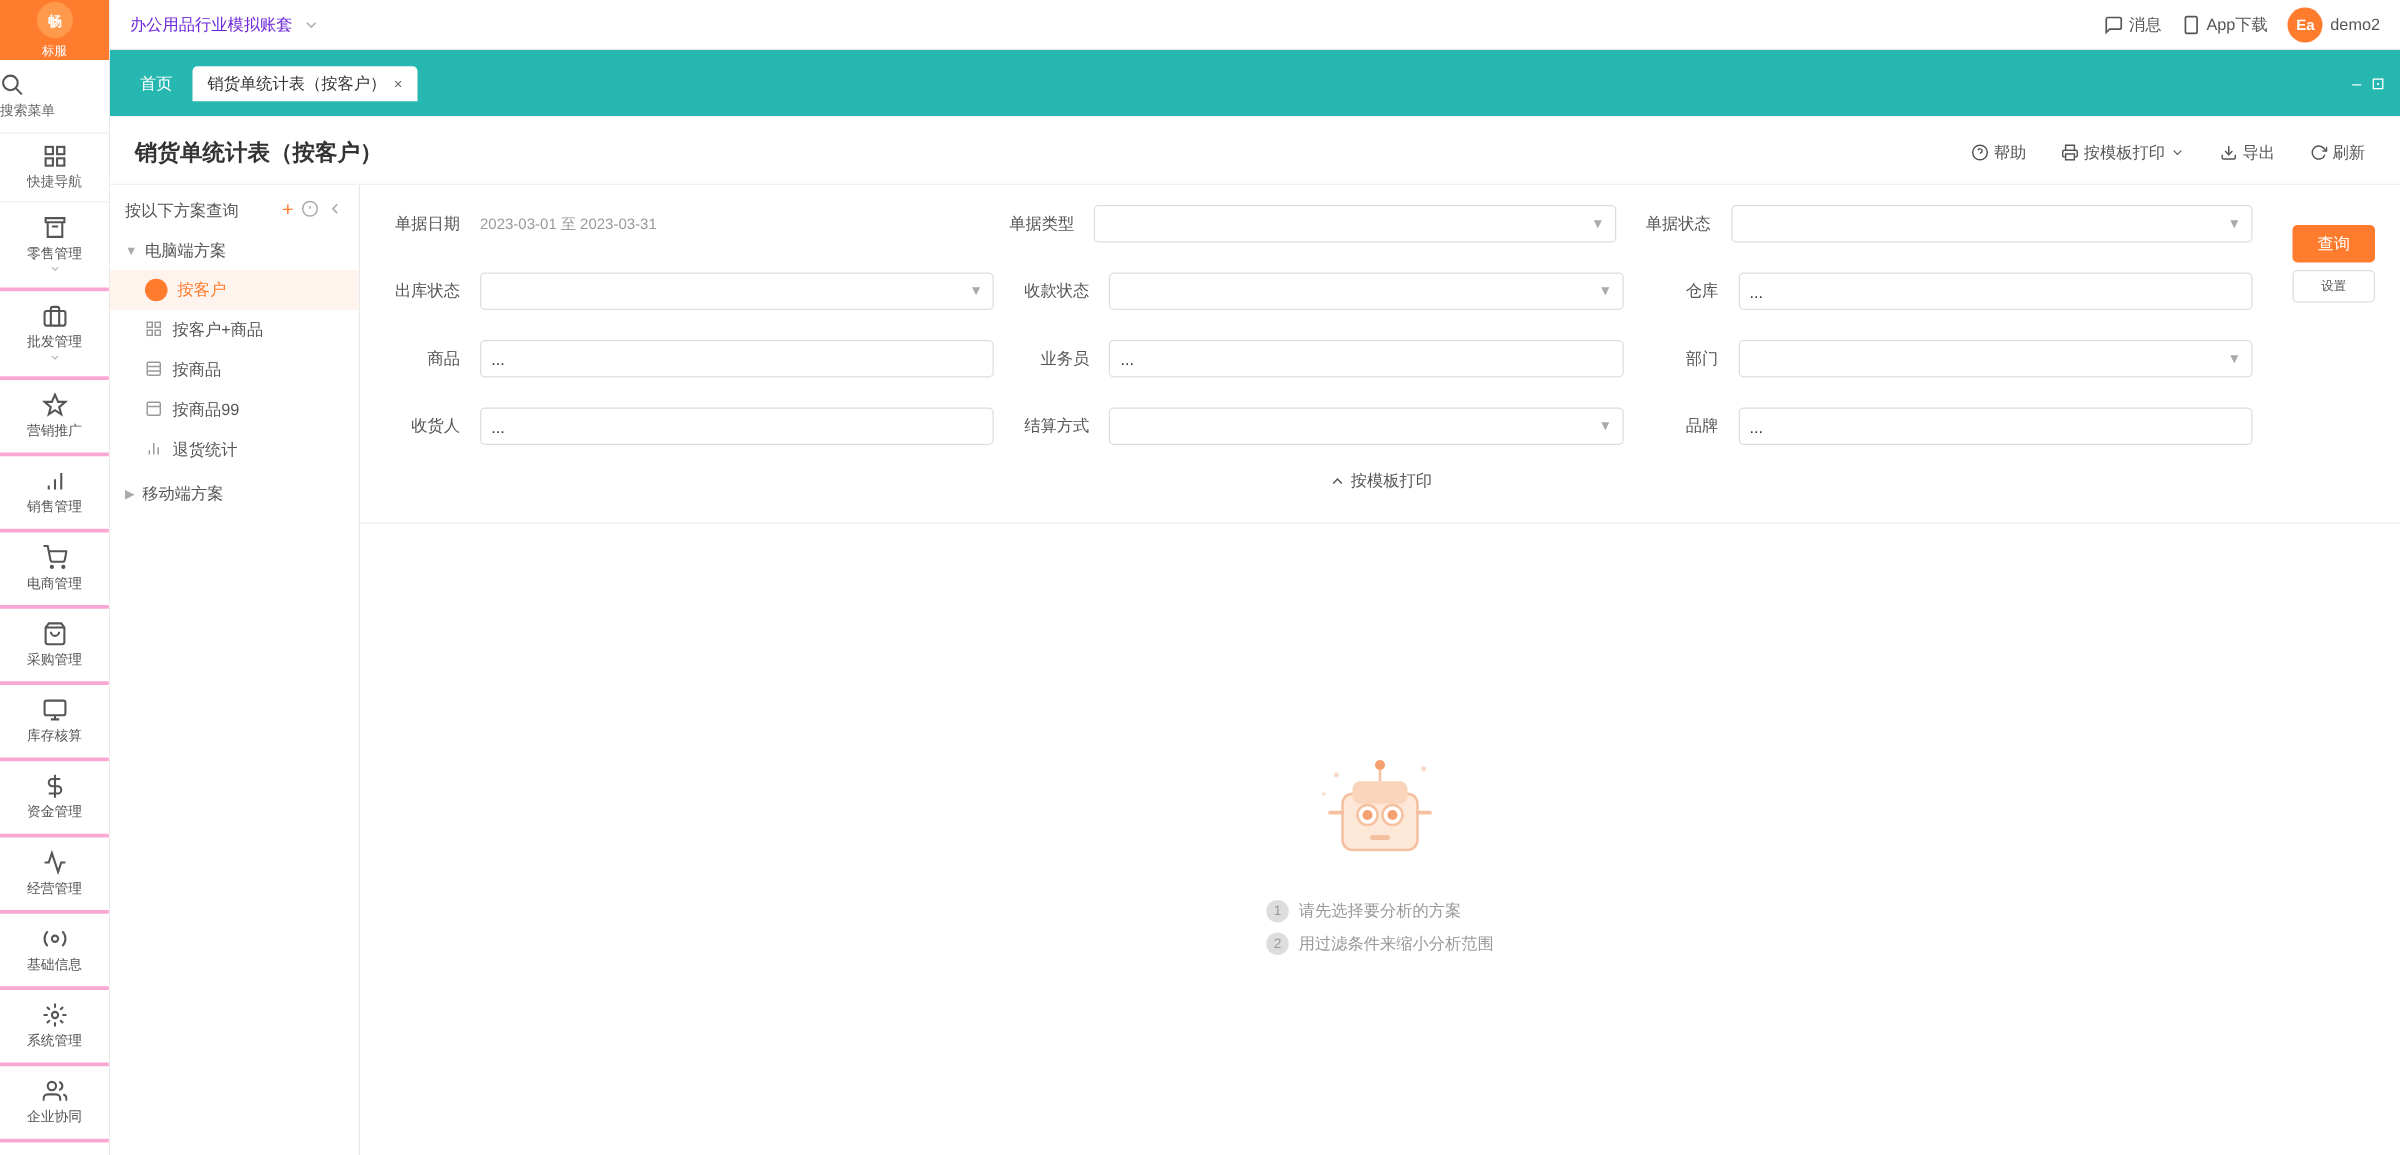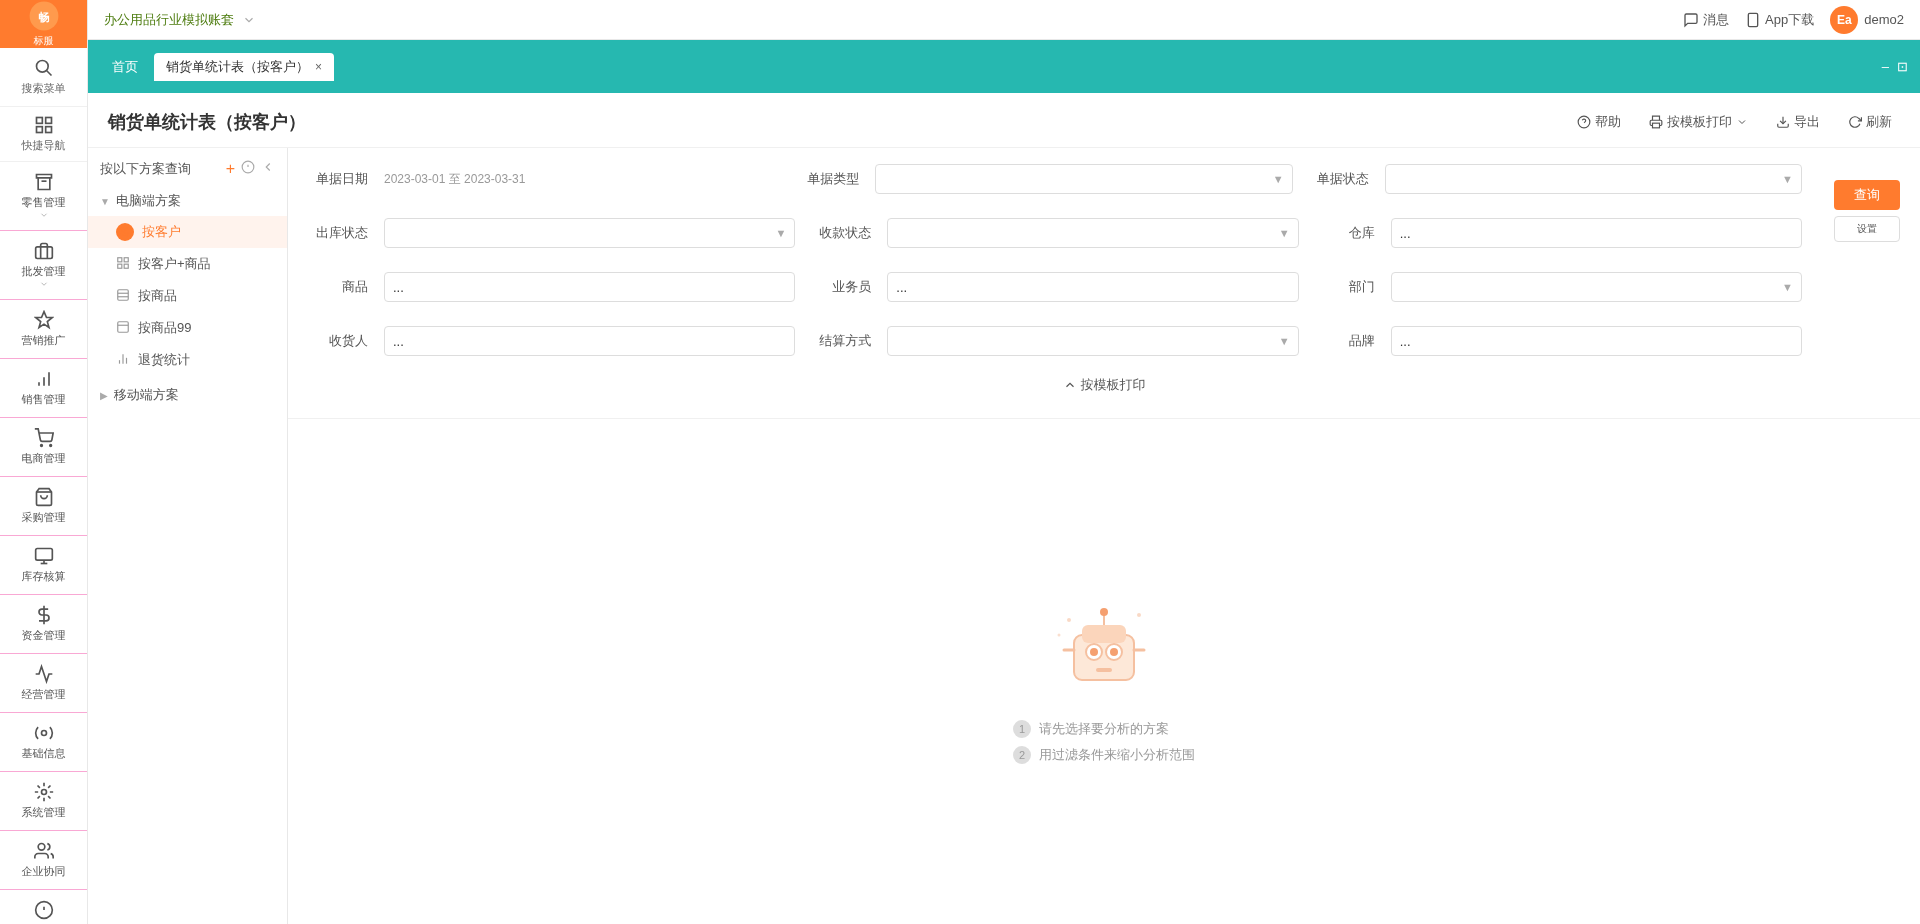--- a/index.html
+++ b/index.html
@@ -3,33 +3,33 @@
   <meta charset="utf-8">
   <style>
     * { box-sizing: border-box; margin: 0; padding: 0; }
     body { font-family: 'Microsoft YaHei', Arial, sans-serif; font-size: 13px; background: #f5f5f5; color: #333; height: 924px; overflow: hidden; display: flex; }
 
     
     .sidebar { width: 88px; background: #fff; border-right: 1px solid #e8e8e8; display: flex; flex-direction: column; align-items: center; padding-top: 0; height: 924px; overflow-y: auto; flex-shrink: 0; }
     .sidebar-logo { width: 88px; height: 56px; background: #ff7b2e; display: flex; flex-direction: column; align-items: center; justify-content: center; cursor: pointer; }
     .sidebar-logo-icon { width: 32px; height: 32px; }
     .sidebar-logo-text { color: #fff; font-size: 10px; margin-top: 2px; }
-    .sidebar-search { width: 100%; padding: 10px 0; display: flex; flex-direction: column; align-items: center; border-bottom: 1px solid #f0f0f0; cursor: pointer; }
+    .sidebar-search { width: 100%; padding: 10px 0; display: flex; flex-direction: column; align-items: flex-start; border-bottom: 1px solid #f0f0f0; cursor: pointer; }
     .sidebar-search span { font-size: 11px; color: #666; margin-top: 3px; }
     .sidebar-nav { width: 100%; padding: 8px 0; display: flex; flex-direction: column; align-items: center; border-bottom: 1px solid #f0f0f0; cursor: pointer; justify-content: flex-end; }
     .sidebar-nav span { font-size: 11px; color: #666; margin-top: 3px; }
-    .sidebar-item { width: 100%; padding: 10px 0; display: flex; flex-direction: column; align-items: center; cursor: pointer; border-bottom: 1px solid #f9a8d4; }
+    .sidebar-item { width: 100%; padding: 10px 0; display: flex; flex-direction: column; align-items: center; cursor: pointer; border-bottom: 3px solid #f9a8d4; }
     .sidebar-item span { font-size: 11px; color: #555; margin-top: 3px; }
 
     
     .main { flex: 1; display: flex; flex-direction: column; height: 924px; overflow: hidden; }
 
     
     .top-header { height: 40px; background: #fff; border-bottom: 1px solid #e8e8e8; display: flex; align-items: center; justify-content: space-between; padding: 0 16px; flex-shrink: 0; }
-    .top-header-left { display: flex; align-items: center; gap: 8px; color: #4d7c0f; font-size: 13px; }
+    .top-header-left { display: flex; align-items: center; gap: 8px; color: #6d28d9; font-size: 13px; }
     .top-header-right { display: flex; align-items: center; gap: 16px; font-size: 13px; color: #555; }
     .top-header-right .msg { display: flex; align-items: center; gap: 4px; cursor: pointer; }
     .top-header-right .app { display: flex; align-items: center; gap: 4px; cursor: pointer; }
     .top-header-right .user { display: flex; align-items: center; gap: 6px; cursor: pointer; }
     .avatar { width: 28px; height: 28px; border-radius: 50%; background: #ff7b2e; display: flex; align-items: center; justify-content: center; color: #fff; font-size: 12px; font-weight: bold; }
 
     
     .tab-bar { height: 53px; background: #26b8b0; display: flex; align-items: center; padding: 0 12px; gap: 4px; flex-shrink: 0; }
     .tab { height: 28px; padding: 0 12px; display: flex; align-items: center; gap: 6px; border-radius: 4px 4px 0 0; font-size: 13px; cursor: pointer; }
     .tab.home { background: transparent; color: #fff; }

